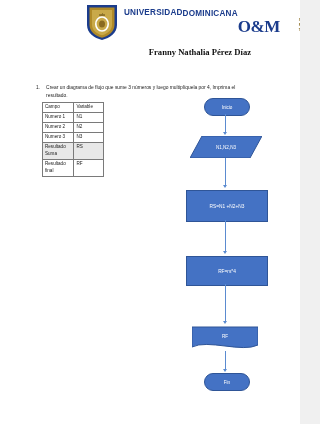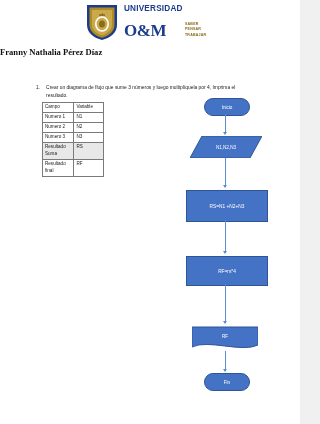--- a/index.html
+++ b/index.html
@@ -6,29 +6,29 @@
   body{font-family:"Liberation Sans",sans-serif;}
   .page{
     position:relative;width:300px;height:424px;background:#ffffff;
     overflow:hidden;
   }
 
   
   .logo-wrap{position:absolute;left:85px;top:3px;width:150px;height:38px;display:flex;align-items:center;gap:5px;}
   .shield{position:relative;width:34px;height:38px;flex:0 0 auto;}
   .shield svg{display:block;}
-  .logo-text{display:flex;flex-direction:column;justify-content:center;line-height:1;}
+  .logo-text{display:flex;flex-direction:row;justify-content:center;line-height:1;}
   .uni-line{font-family:"Liberation Sans",sans-serif;font-weight:bold;font-size:8.2px;letter-spacing:.2px;color:#1b3c8c;}
   .uni-line2{font-family:"Liberation Sans",sans-serif;font-weight:bold;font-size:8.2px;letter-spacing:.2px;color:#1b3c8c;margin-top:1px;}
   .om-row{display:flex;align-items:flex-end;gap:19px;margin-top:9px;justify-content:flex-end;}
   .om-big{font-family:"Liberation Serif",serif;font-weight:bold;font-size:17px;color:#1b3c8c;line-height:.95;letter-spacing:-.5px;}
   .om-motto{display:flex;flex-direction:column;font-size:3.6px;font-weight:bold;color:#8a6a1f;line-height:1.5;padding-bottom:1.5px;letter-spacing:.2px;}
 
   
-  .hdr{position:absolute;left:0;width:251px;text-align:left;font-family:"Liberation Serif",serif;font-weight:bold;color:#111;}
+  .hdr{position:absolute;left:0;width:251px;text-align:right;font-family:"Liberation Serif",serif;font-weight:bold;color:#111;}
   .hdr-name{top:47px;font-size:8.6px;}
   .hdr-id{top:59px;font-size:8.6px;}
   .hdr-title{top:71px;font-size:8.6px;}
 
   
   .instr{position:absolute;left:36px;top:84px;width:200px;display:flex;gap:6px;
          font-family:"Liberation Sans",sans-serif;font-size:4.9px;color:#222;line-height:1.55;}
   .instr-num{flex:0 0 auto;}
   .instr-txt{flex:1 1 auto;}
 
@@ -64,20 +64,21 @@
         <path d="M2 2 H32 V22 C32 30 25 35 17 37 C9 35 2 30 2 22 Z" fill="#1b3c8c"></path>
         <path d="M4.5 4.5 H29.5 V22 C29.5 28.6 23.5 33 17 34.8 C10.5 33 4.5 28.6 4.5 22 Z" fill="#b08a27"></path>
         <path d="M7 7 H27 V22 C27 27.2 22.2 30.8 17 32.3 C11.8 30.8 7 27.2 7 22 Z" fill="#c9a949"></path>
         <ellipse cx="17" cy="21" rx="6.2" ry="7" fill="none" stroke="#ffffff" stroke-width="1.6"></ellipse>
         <ellipse cx="17" cy="21" rx="3" ry="3.6" fill="#8a6a1f"></ellipse>
         <text x="17" y="13" font-family="Liberation Sans, sans-serif" font-size="3.2" fill="#5a4410" text-anchor="middle" font-weight="bold">udo</text>
       </svg>
     </div>
     <div class="logo-text">
       <div class="uni-line">UNIVERSIDAD</div>
+      <div class="uni-line2">DOMINICANA</div>
       <div class="om-row">
         <div class="om-big">O&amp;M</div>
         <div class="om-motto">
           <span>SABER</span>
           <span>PENSAR</span>
           <span>TRABAJAR</span>
         </div>
       </div>
     </div>
   </div>

